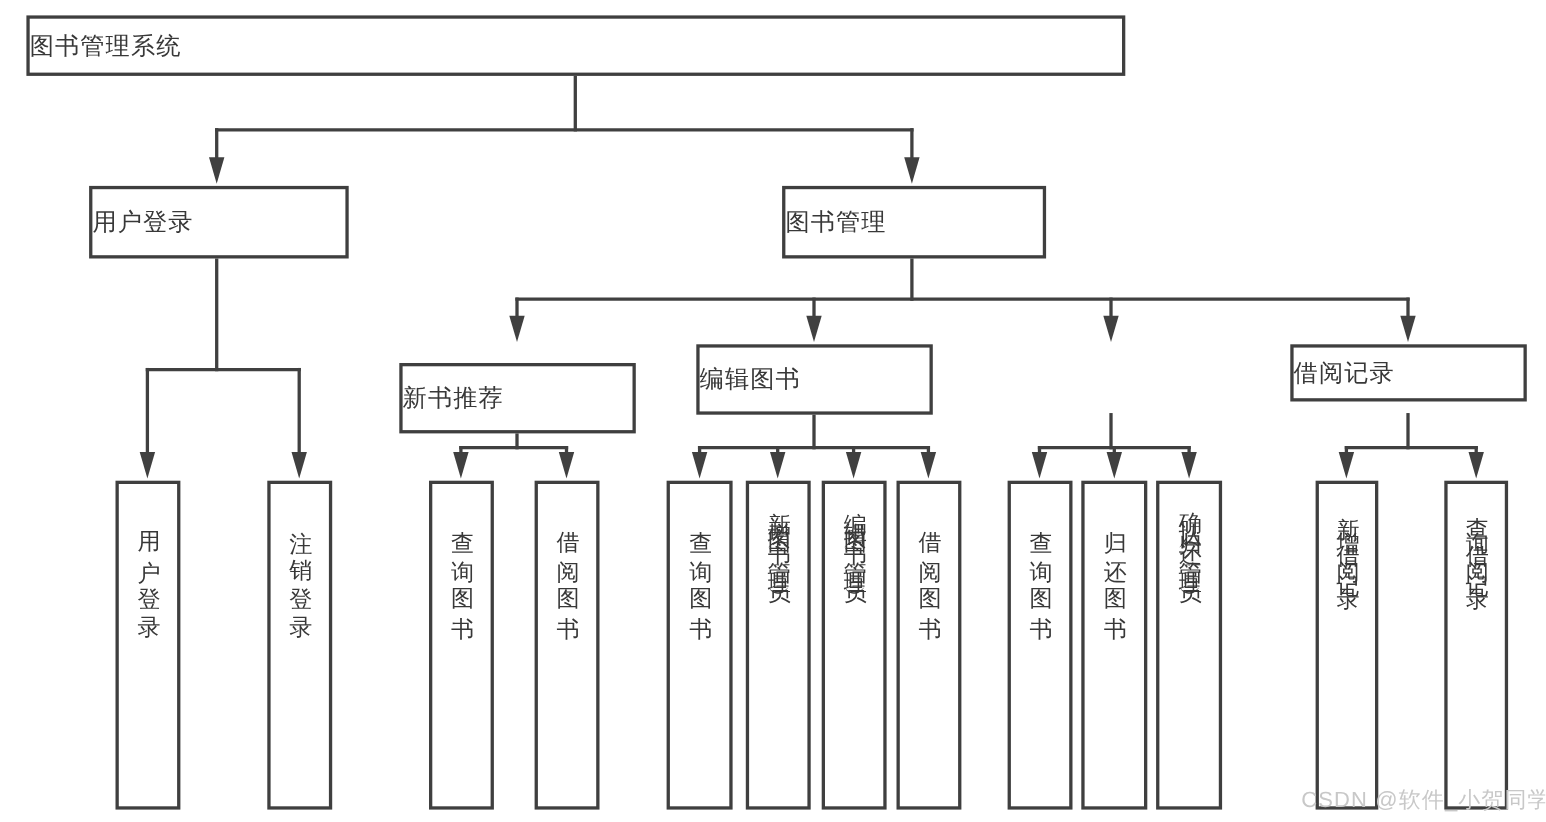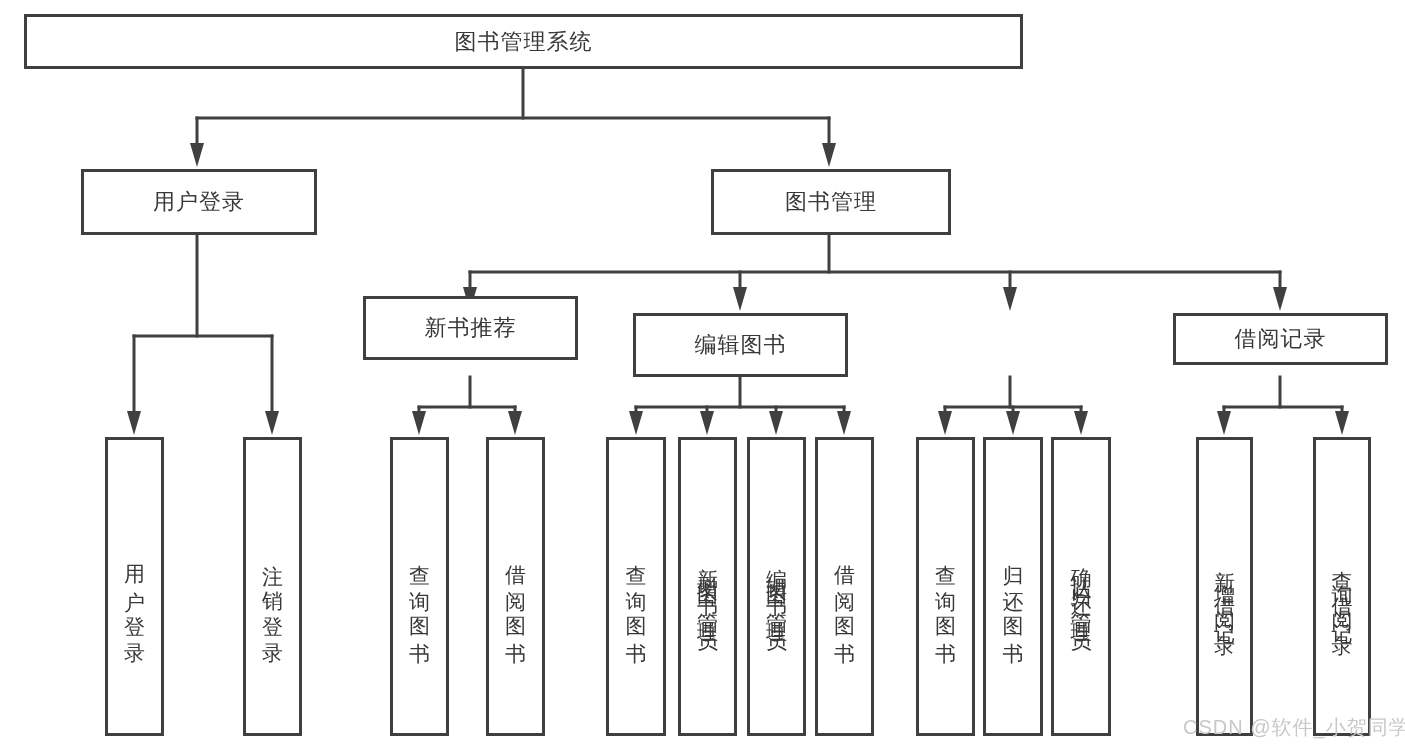--- a/index.html
+++ b/index.html
@@ -12,21 +12,21 @@
     overflow: hidden;
   }
   svg.conn { position: absolute; left: 0; top: 0; }
   .box {
     position: absolute;
     box-sizing: border-box;
     border: 3px solid #3f3f3f;
     background: #ffffff;
     display: flex;
     align-items: center;
-    justify-content: center;
+    justify-content: flex-start;
     color: #383838;
   }
   .hbox { font-size: 22px; letter-spacing: 1px; }
   .tall {
     writing-mode: vertical-rl;
     text-orientation: mixed;
     font-size: 21px;
   }
   .t4 { letter-spacing: 26px; }
   .t4 .vtext { padding-top: 26px; }
@@ -108,21 +108,21 @@
     <span>图书管理系统</span>
   </div>
 
   <div class="box hbox" style="left:81px;top:169px;width:236px;height:66px">
     <span>用户登录</span>
   </div>
   <div class="box hbox" style="left:711px;top:169px;width:240px;height:66px">
     <span>图书管理</span>
   </div>
 
-  <div class="box hbox" style="left:363px;top:296px;width:215px;height:64px">
+  <div class="box hbox" style="left:363px;top:330px;width:215px;height:64px">
     <span>新书推荐</span>
   </div>
   <div class="box hbox" style="left:633px;top:313px;width:215px;height:64px">
     <span>编辑图书</span>
   </div>
   <div class="box hbox" style="left:1173px;top:313px;width:215px;height:52px">
     <span>借阅记录</span>
   </div>
 
   <div class="box tall t4" style="left:105px;top:437px;width:59px;height:299px">

